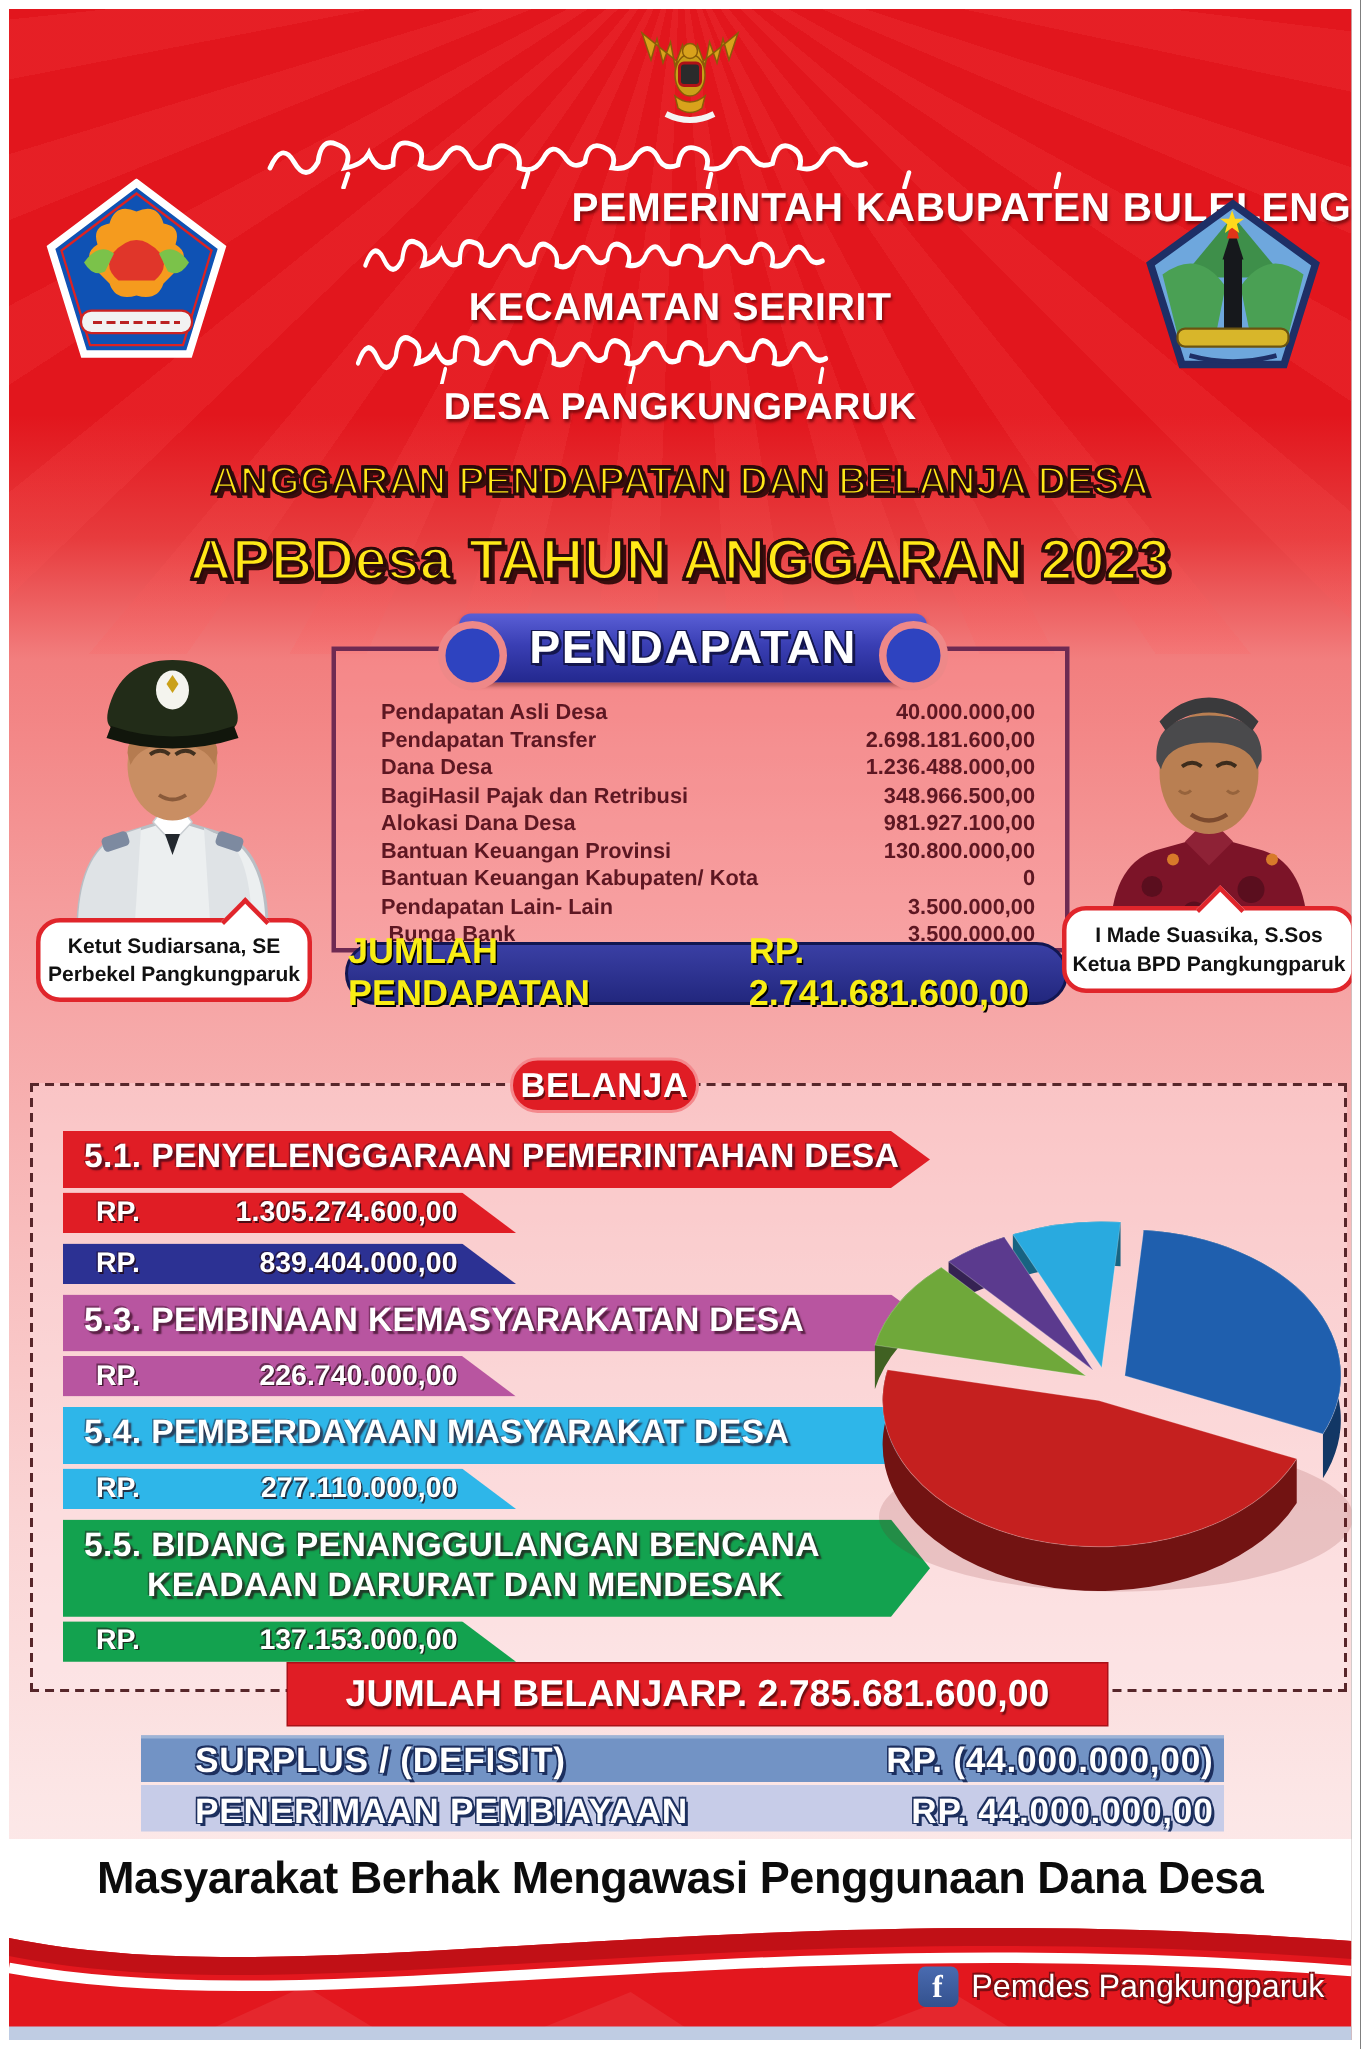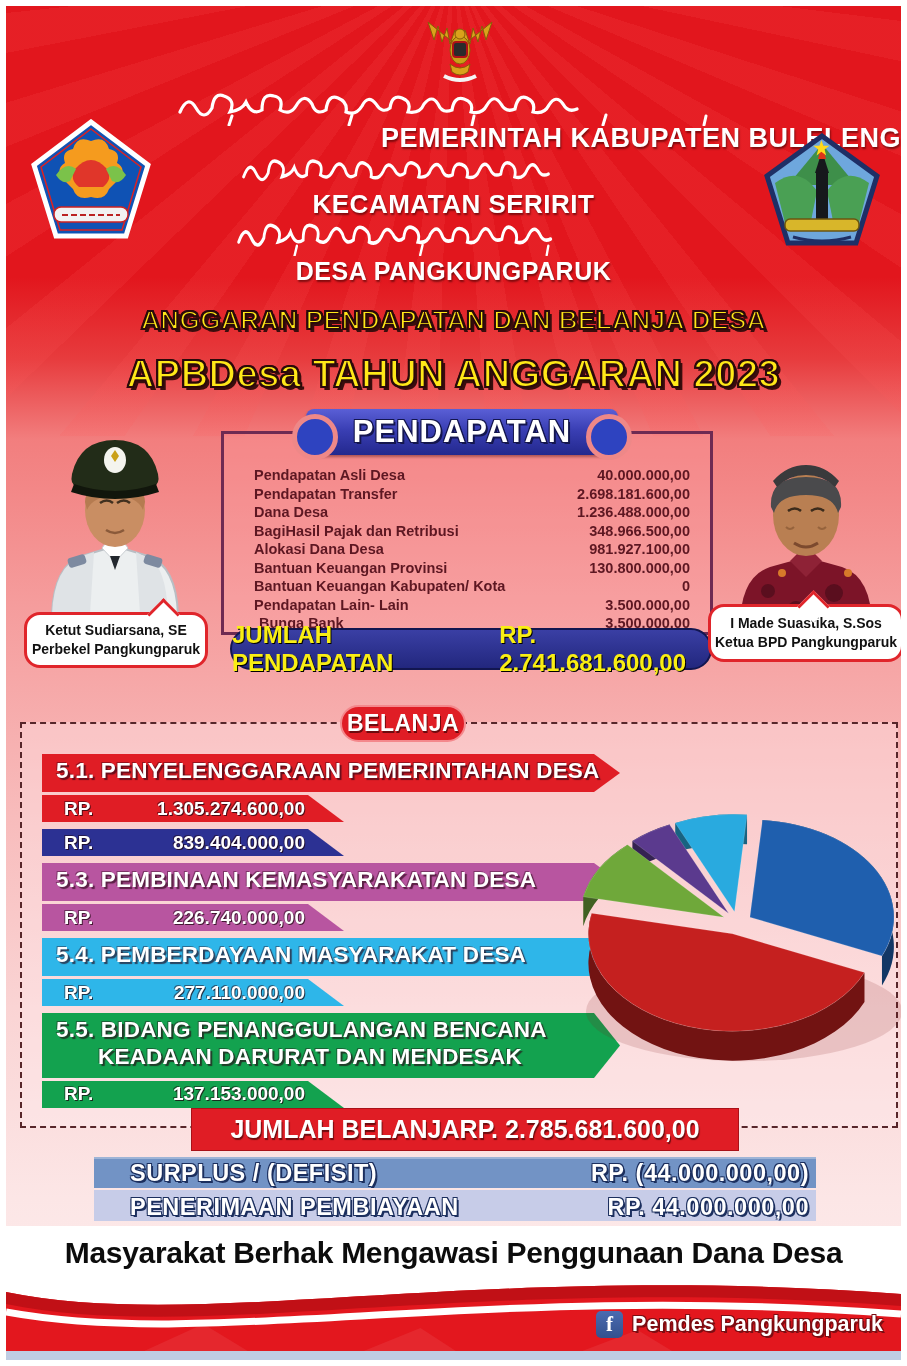--- a/index.html
+++ b/index.html
@@ -88,21 +88,21 @@
   
   .footer-band{ position:absolute; left:0; bottom:9px; width:100%; height:125px; background:#fff; }
   .slogan{ position:absolute; left:0; top:10px; width:100%; text-align:center; color:#0c0c0c;
            font-weight:900; font-size:30px; letter-spacing:-.3px; }
   .wave{ position:absolute; left:0; bottom:0; width:100%; height:94px; }
   .bottom-strip{ position:absolute; left:0; bottom:0; width:100%; height:9px; background:#bfcce3; }
   .fb-row{ position:absolute; right:18px; bottom:22px; display:flex; align-items:center; gap:9px; z-index:5; }
   .fb-icon{ width:27px; height:27px; border-radius:5px; background:linear-gradient(180deg,#4a6bb0,#33518e);
             display:flex; align-items:center; justify-content:center; color:#fff; font-weight:900;
             font-size:21px; font-family:"Liberation Serif",serif; }
-  .fb-row .hndl{ color:#fff; font-weight:700; font-size:21.5px;
+  .fb-row .hndl{ color:#fff; font-weight:400; font-size:21.5px;
             text-shadow:2px 2px 0 #7c0d12,-1px -1px 0 #7c0d12,1px -1px 0 #7c0d12,-1px 1px 0 #7c0d12; }
 </style>
 </head>
 <body>
 
 <div class="poster">
   <div class="rays"></div>
 
   <svg style="position:absolute;left:418px;top:4px;" width="72" height="76" viewBox="0 0 72 76">
     <path d="M36,38 L4,12 L10,30 L14,16 L18,32 L23,18 L26,34 L31,20 Z" fill="#d9a21b" stroke="#8a5c08" stroke-width="1"></path>

